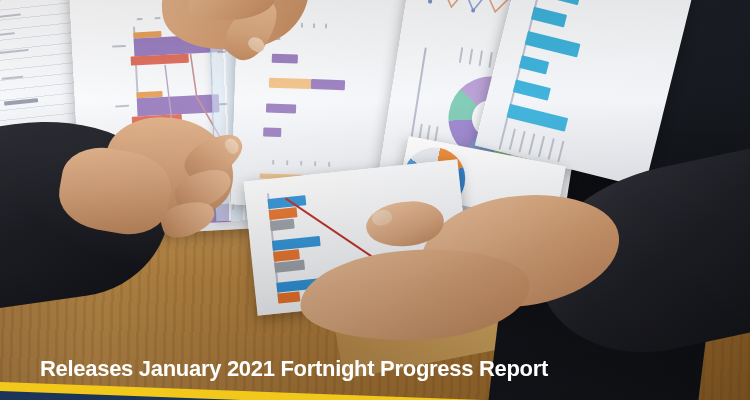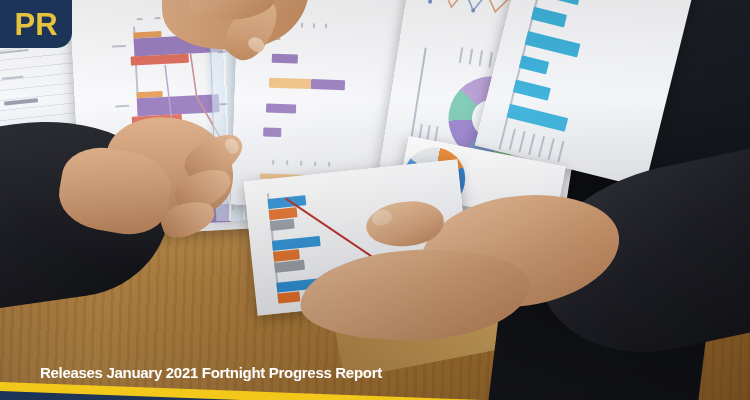--- a/index.html
+++ b/index.html
@@ -268,21 +268,21 @@
     font-family: "Liberation Sans", sans-serif;
     font-size: 20px;
     font-weight: 700;
     line-height: 1.2;
     letter-spacing: -0.2px;
     margin-bottom: 10px;
   }
   .band-line2 {
     color: #ffffff;
     font-family: "Liberation Sans", sans-serif;
-    font-size: 15px;
+    font-size: 22px;
     font-weight: 700;
     line-height: 1.2;
     letter-spacing: -0.3px;
   }
 </style>
 </head>
 <body>
 
 <div class="banner">
 
@@ -502,23 +502,20 @@
 
     <div class="sleeve" style="left:538px; top:168px; width:260px; height:180px; border-radius:55% 0 0 45% / 50% 0 0 50%; transform: rotate(-12deg);"></div>
     <div class="skin" style="left:420px; top:196px; width:200px; height:110px; border-radius:48% 52% 50% 50% / 52% 48% 52% 48%; transform: rotate(-8deg);"></div>
     <div class="skin finger" style="left:366px; top:202px; width:78px; height:44px; border-radius:50% 44% 44% 50% / 50% 50% 50% 50%; transform: rotate(-6deg); background:linear-gradient(160deg,#edc29a 0%,#d6a179 60%,#bb8357 100%);"></div>
     <div class="nail" style="left:372px; top:210px; width:20px; height:15px; transform: rotate(-14deg);"></div>
     <div class="skin" style="left:300px; top:250px; width:230px; height:90px; border-radius:48% 52% 44% 56% / 54% 46% 54% 46%; transform: rotate(-4deg);"></div>
 
     <div class="light"></div>
   </div>
 
-  <div class="logo-badge">
-    <span class="logo-text">PR</span>
-  </div>
 
   <div class="band">
     <div class="band-yellow"></div>
     <div class="band-navy"></div>
     <div class="band-text">
       <div class="band-line2">Releases January 2021 Fortnight Progress Report</div>
     </div>
   </div>
 
 </div>

